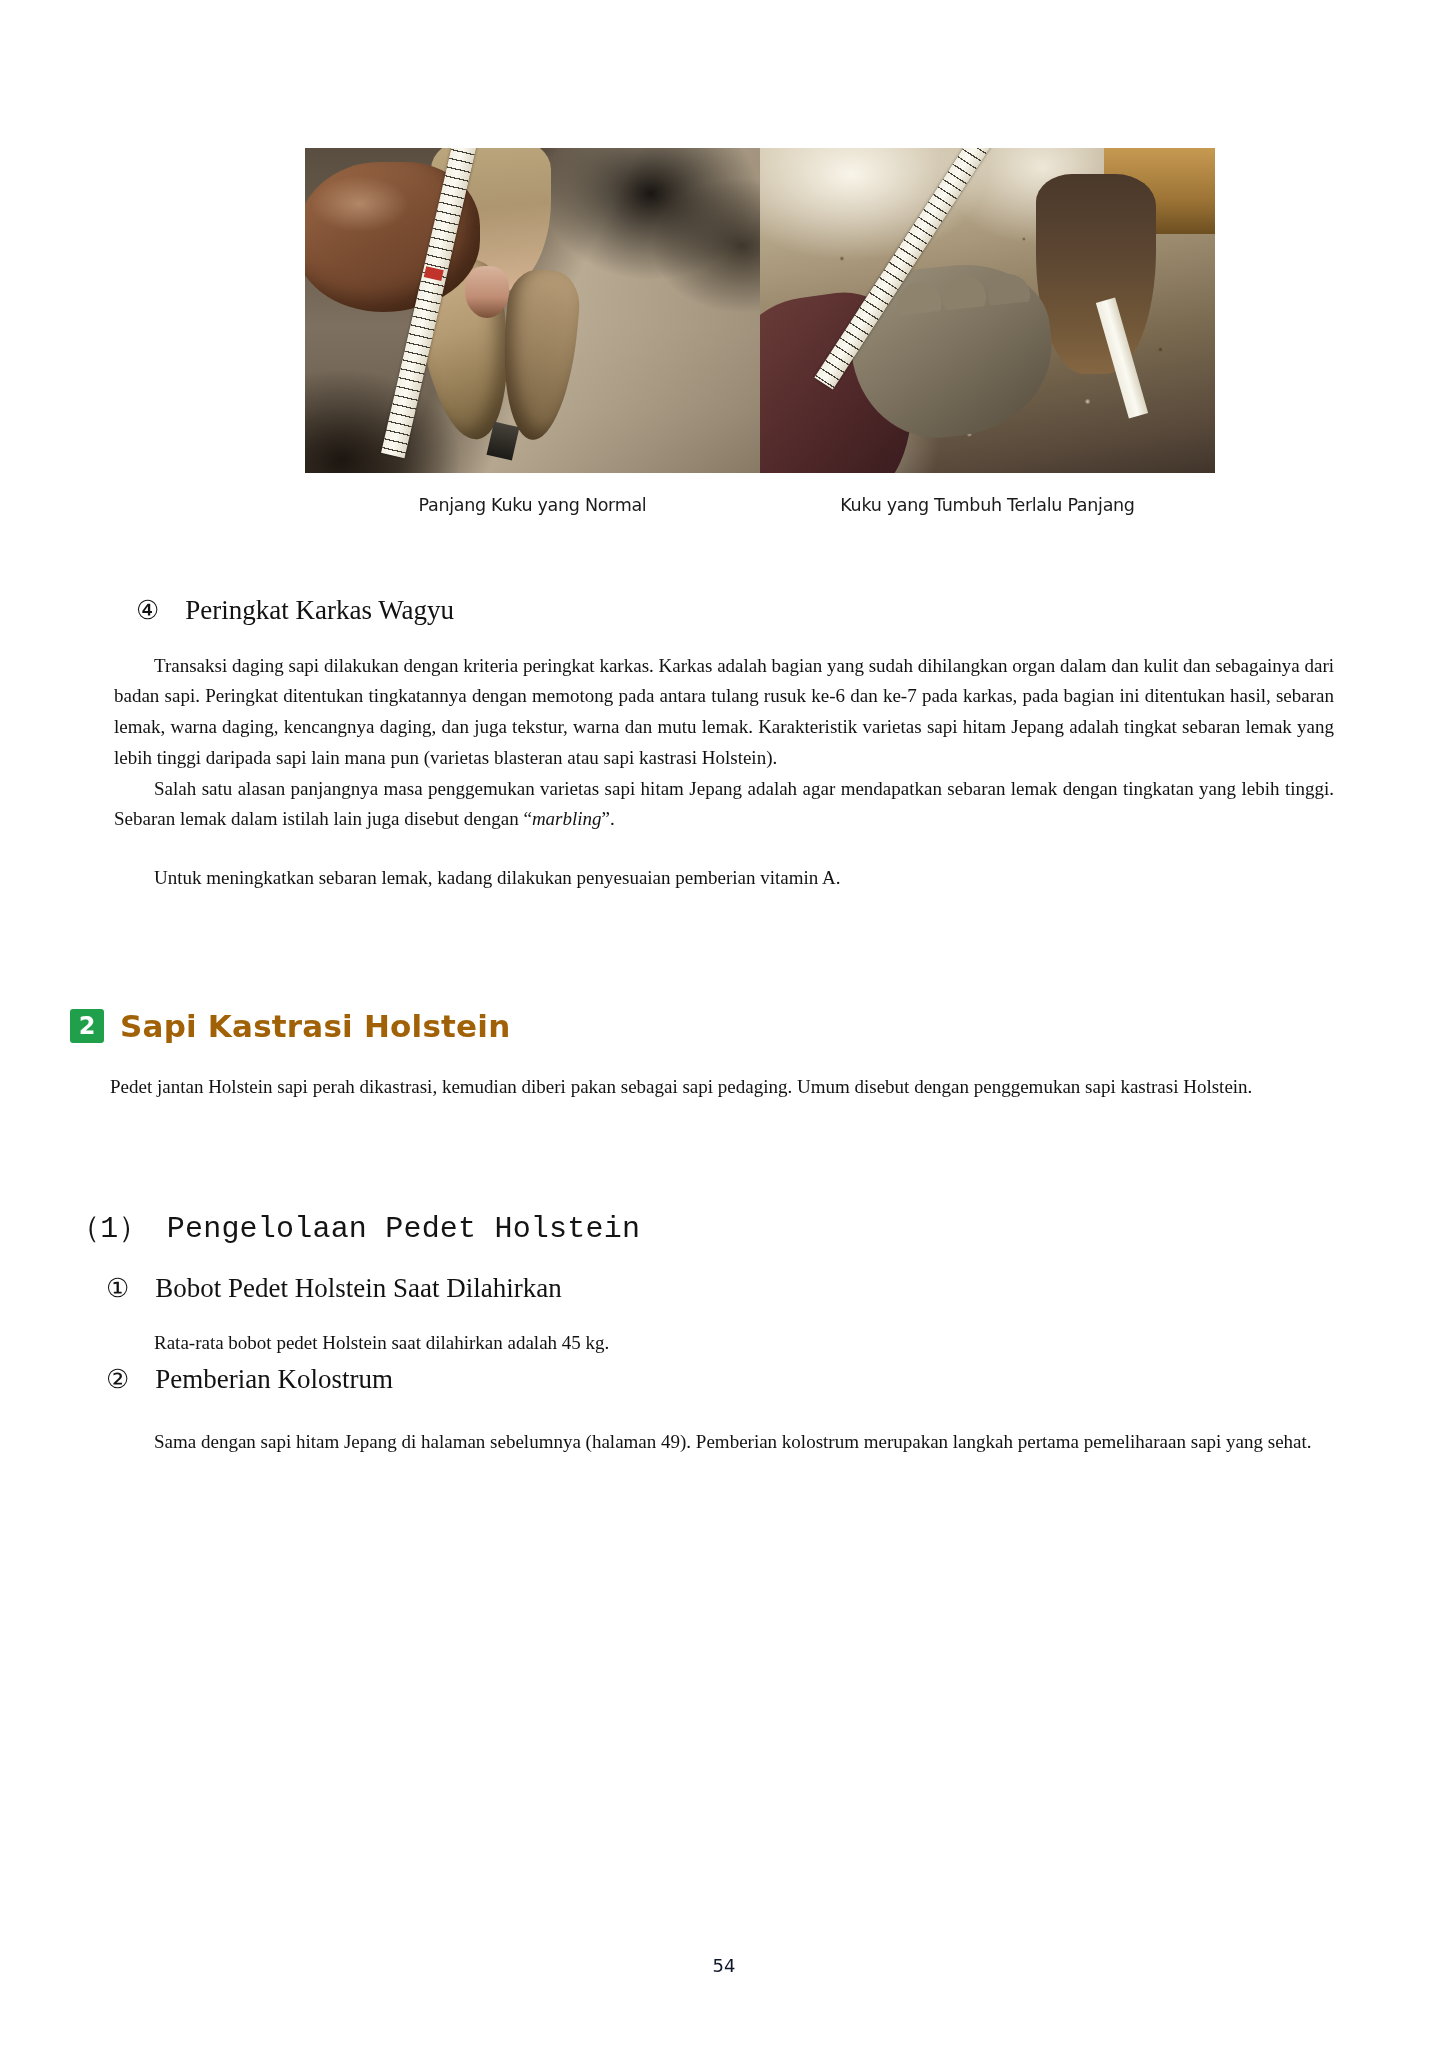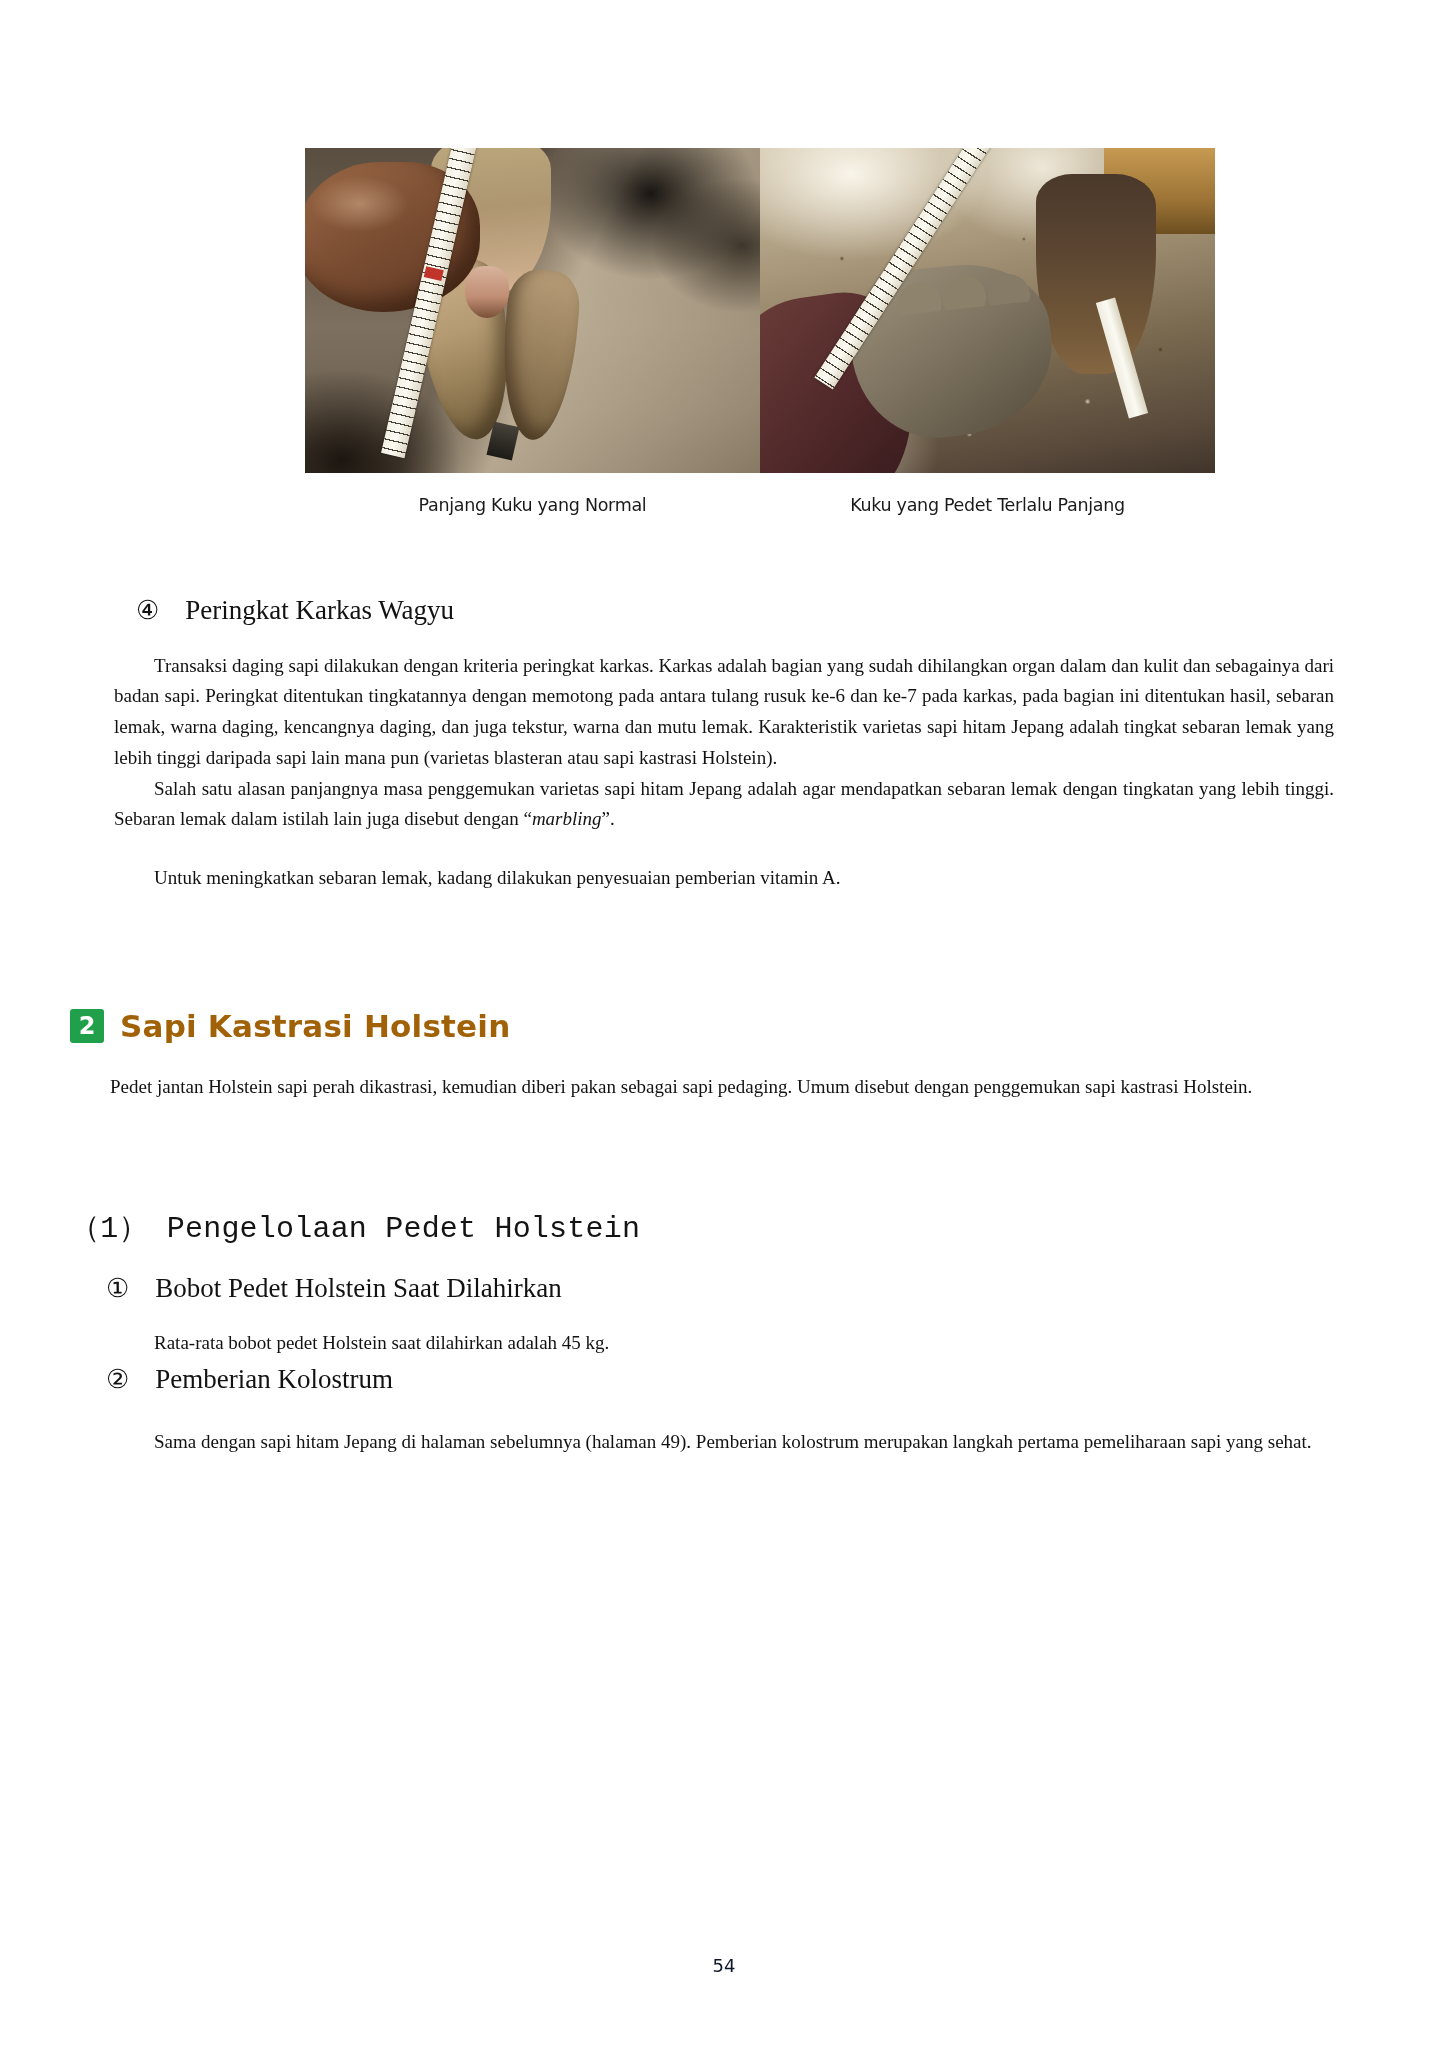--- a/index.html
+++ b/index.html
@@ -332,21 +332,21 @@
         <div class="woodpost"></div>
         <div class="leg2"></div>
         <div class="boot"></div>
         <div class="glove"></div>
         <div class="glovefingers"></div>
         <div class="tape">
           <div class="ticks"></div>
         </div>
         <div class="tape2"></div>
       </div>
-      <figcaption class="figcap">Kuku yang Pedet Terlalu Panjang</figcaption>
+      <figcaption class="figcap">Kuku yang Tumbuh Terlalu Panjang</figcaption>
     </figure>
 
   </div>
 
   <div class="content">
     <div class="body-col">
 
       <div class="num-item" style="margin-left:22px;">
         <span class="circnum" style="border:none;font-size:26px;width:auto;height:auto;line-height:1;">④</span>
         <span class="label" style="margin-left:26px;">Peringkat Karkas Wagyu</span>

